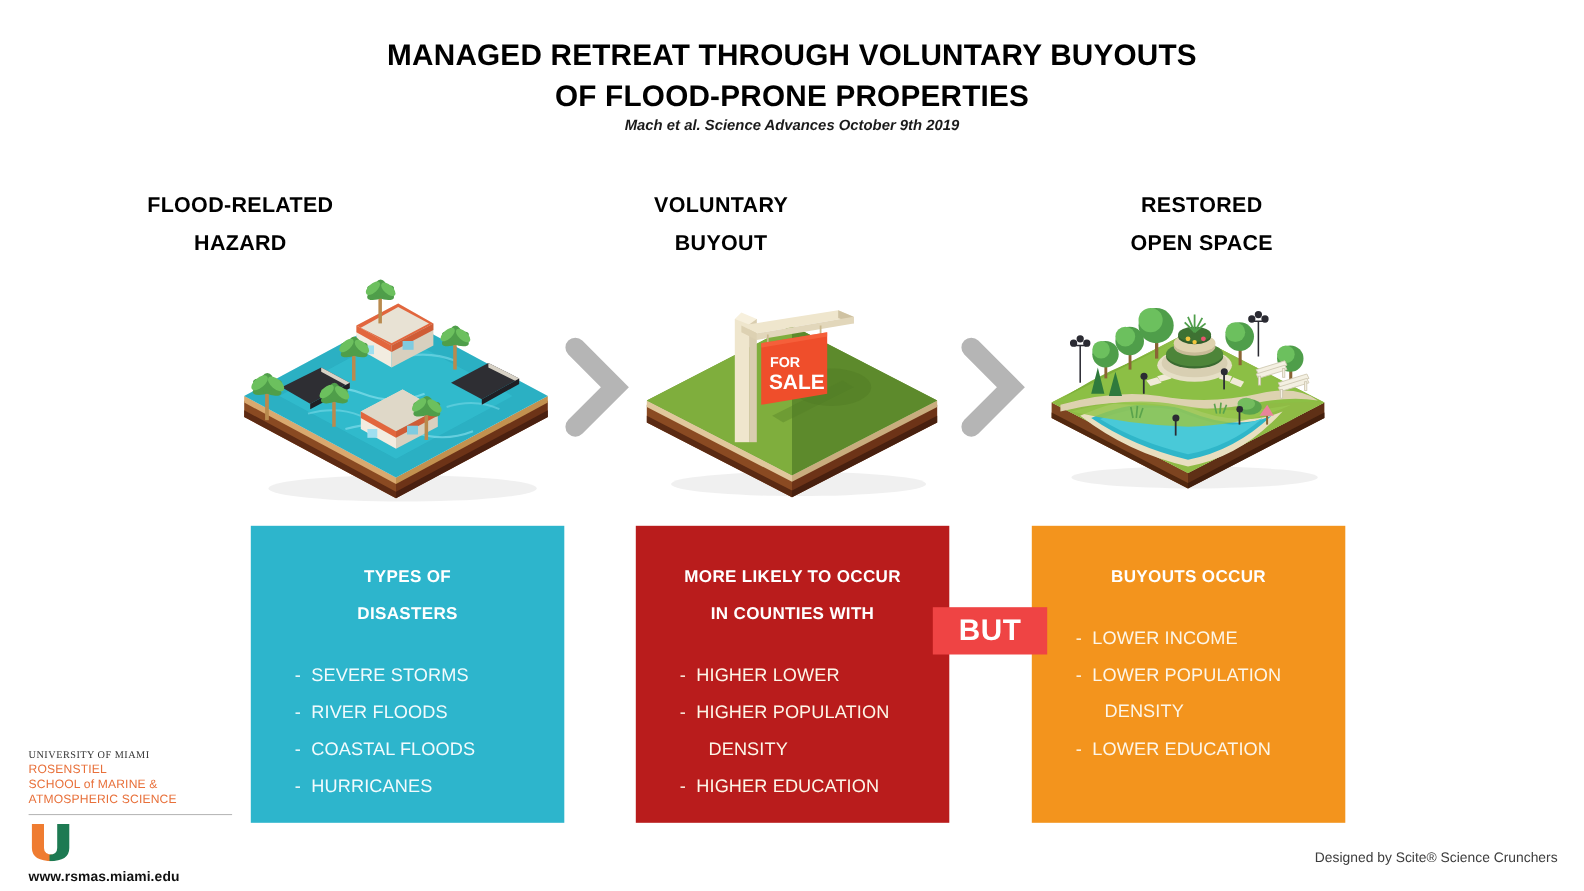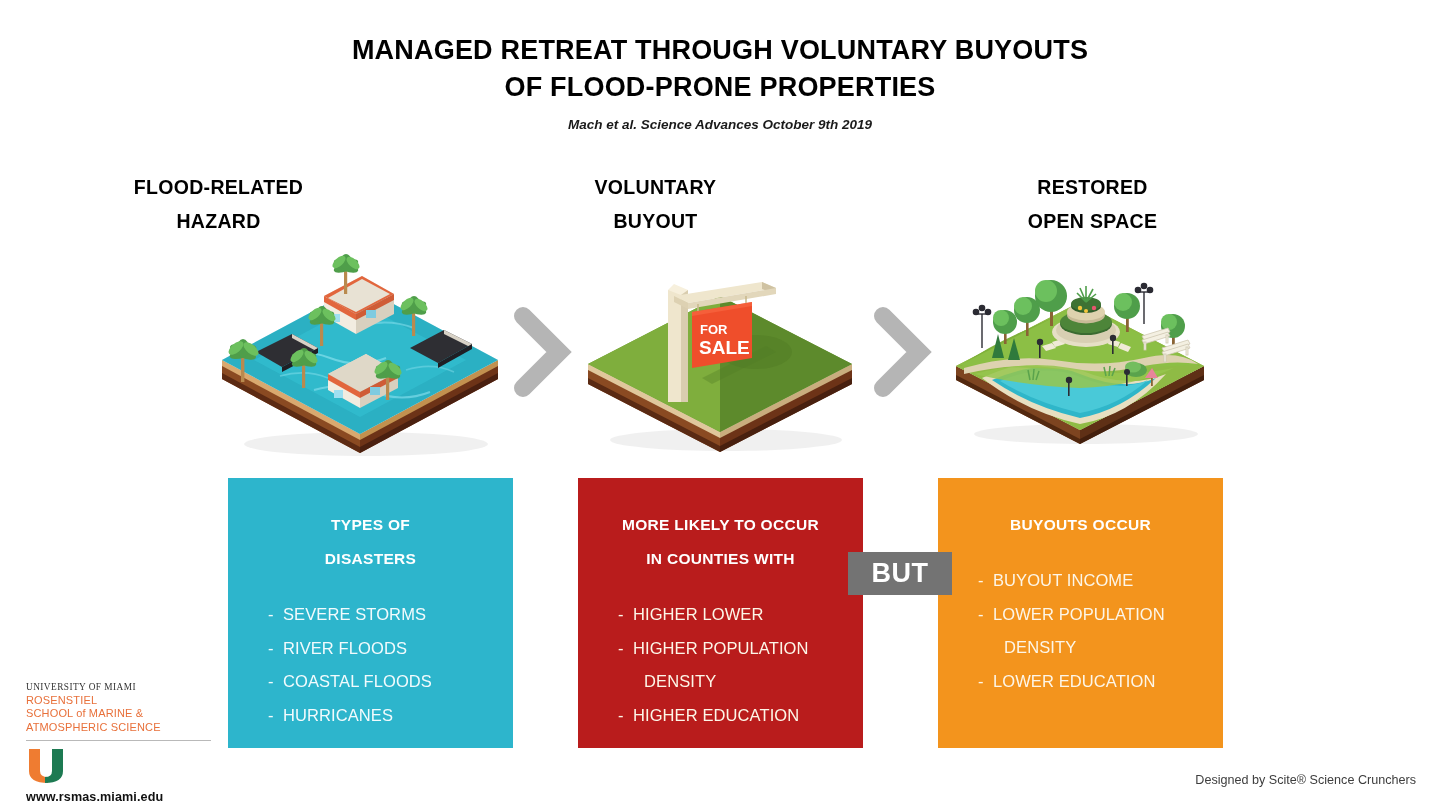--- a/index.html
+++ b/index.html
@@ -22,21 +22,20 @@
   }
   .title-line {
     font-size: 27px;
     font-weight: bold;
     color: #000000;
     letter-spacing: 0.2px;
     line-height: 37px;
     white-space: nowrap;
   }
   #subtitle {
-    margin-top: 11px;
     font-size: 13.5px;
     font-weight: bold;
     font-style: italic;
     color: #1a1a1a;
   }
 
   
   #headers-row {
     position: absolute;
     left: 0; top: 170px;
@@ -114,21 +113,21 @@
     padding-left: 30px;
     text-indent: -12px;
   }
   #panel-hazard .panel-list li { color: #f2fbfd; }
 
   
   #but-badge {
     position: absolute;
     left: 848px; top: 552px;
     width: 104px; height: 43px;
-    background: #737373;
+    background: #ef4444;
     color: #ffffff;
     font-size: 27px;
     font-weight: bold;
     display: flex;
     align-items: center;
     justify-content: center;
     letter-spacing: 0.5px;
     z-index: 6;
   }
 
@@ -561,21 +560,21 @@
    DENSITY</li>
     <li>-  HIGHER EDUCATION</li>
   </ul>
 </div>
 
 <div class="panel" id="panel-neigh">
   <div class="panel-head">
     <div>BUYOUTS OCCUR</div>
   </div>
   <ul class="panel-list">
-    <li>-  BUYOUT INCOME</li>
+    <li>-  LOWER INCOME</li>
     <li>-  LOWER POPULATION
    DENSITY</li>
     <li>-  LOWER EDUCATION</li>
   </ul>
 </div>
 
 <div id="but-badge">BUT</div>
 
 <div id="logo-block">
   <div id="logo-univ">UNIVERSITY OF MIAMI</div>

